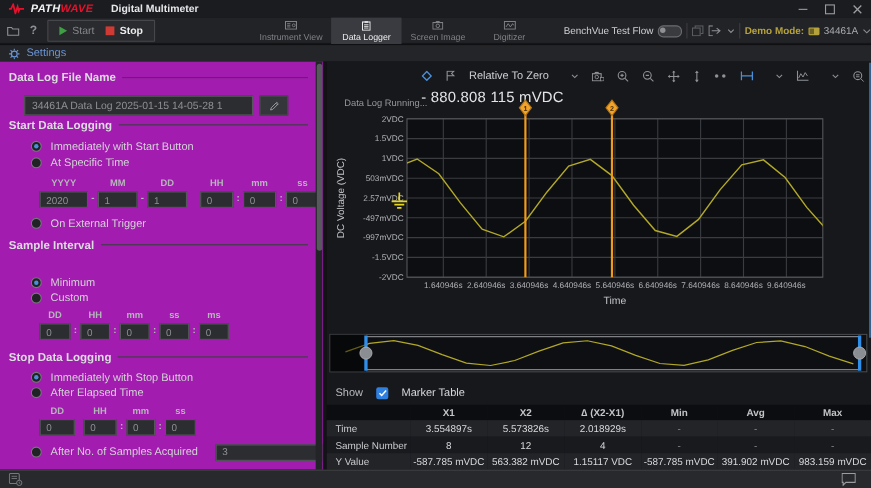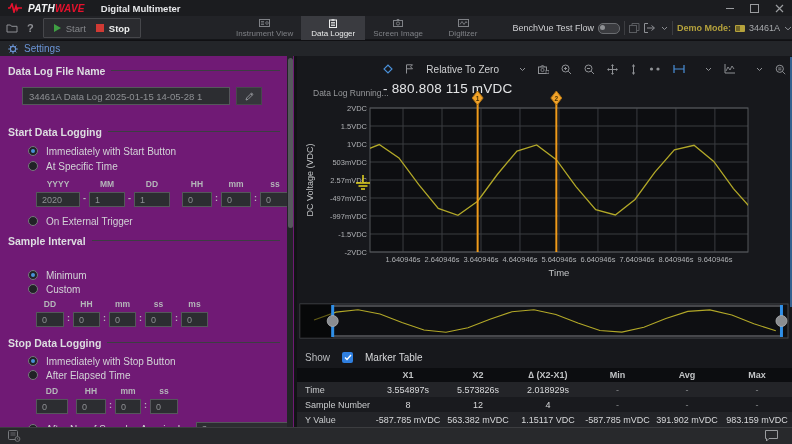--- a/index.html
+++ b/index.html
@@ -39,21 +39,21 @@
   .vsep{width:1px;height:14px;background:#3c3d41}
   .demomode{font-size:9px;font-weight:bold;color:#b5a23c}
   .model{font-size:9px;color:#a8aaad}
   .inst-ic{width:10px;height:7px;background:#b5a23c;border-radius:1px;position:relative}
   .inst-ic::after{content:"";position:absolute;left:1px;top:1px;width:4px;height:5px;background:#6e6327}
   
   .settingsrow{position:absolute;top:41px;left:0;width:792px;height:15px;background:#232529;
                display:flex;align-items:center;gap:6px;padding-left:8px;box-sizing:border-box}
   .settingslbl{font-size:10px;color:#6b95d6}
   
-  .lp{position:absolute;top:56px;left:0;width:294px;height:371px;background:#701a75;overflow:hidden;
+  .lp{position:absolute;top:56px;left:0;width:294px;height:371px;background:#a21caf;overflow:hidden;
       padding:8px 0 0 0;box-sizing:border-box}
   .lp-divider{position:absolute;top:56px;left:294px;width:3px;height:371px;background:#121316}
   .scrollbar{position:absolute;top:56px;left:287px;width:6px;height:371px;background:#232428}
   .scrollthumb{position:absolute;top:2px;left:0.5px;width:5px;height:170px;background:#56585d;border-radius:3px}
   .sech{display:flex;align-items:center;gap:6px;margin:0 14px 0 8px;font-size:10.5px;font-weight:bold;color:#dcdde0;height:13px}
   .sech .hline{flex:1;height:1px;background:#3c3e42}
   .filerow{display:flex;align-items:center;gap:6px;margin:10px 0 0 22px;height:18px}
   .fileinput{width:208px;height:18px;background:#2c2d31;border:1px solid #55575b;box-sizing:border-box;
              display:flex;align-items:center;padding-left:6px;font-size:9.5px;color:#8e9094}
   .editbtn{width:26px;height:18px;background:#35363b;border:1px solid #47484c;box-sizing:border-box;
@@ -231,21 +231,21 @@
   </div>
   <div class="filerow">
     <div class="fileinput">34461A Data Log 2025-01-15 14-05-28 1</div>
     <div class="editbtn">
       <svg width="9" height="9" viewBox="0 0 9 9">
           <path d="M1 8 L1.6 6 L6.6 1 L8 2.4 L3 7.4 Z M5.8 1.8 L7.2 3.2" fill="none" stroke="currentColor" stroke-width="0.9"></path>
         </svg>
     </div>
   </div>
 
-  <div class="sech" style="margin-top:20px">
+  <div class="sech" style="margin-top:2px">
     <span>Start Data Logging</span>
       <div class="hline"></div>
   </div>
   <div class="radiorow" style="margin-top:7px">
     <span class="radio sel"></span>
     <span>Immediately with Start Button</span>
   </div>
   <div class="radiorow" style="margin-top:3px">
     <span class="radio"></span>
     <span>At Specific Time</span>

